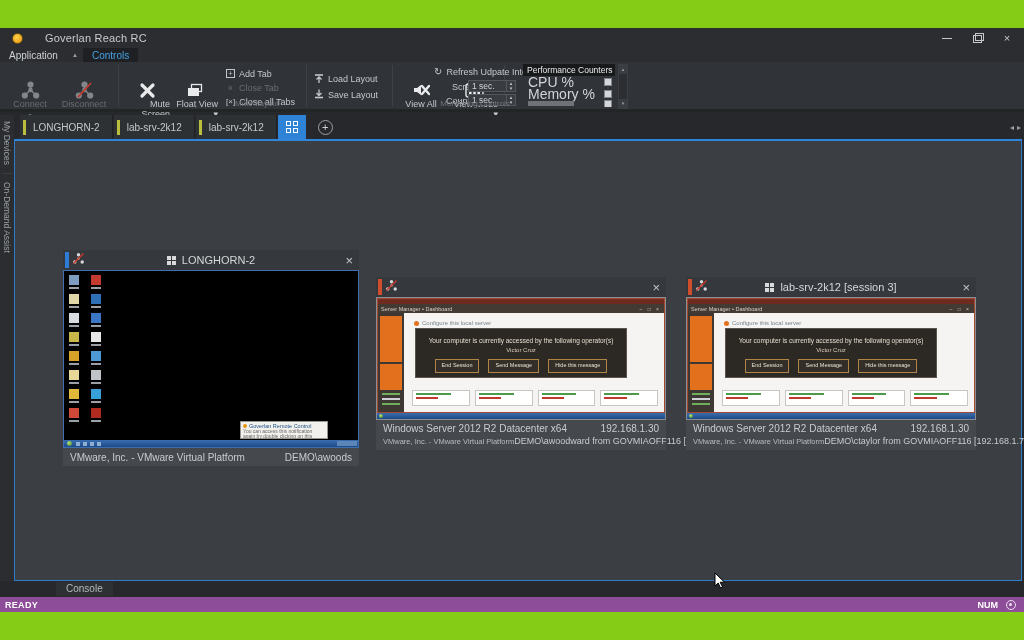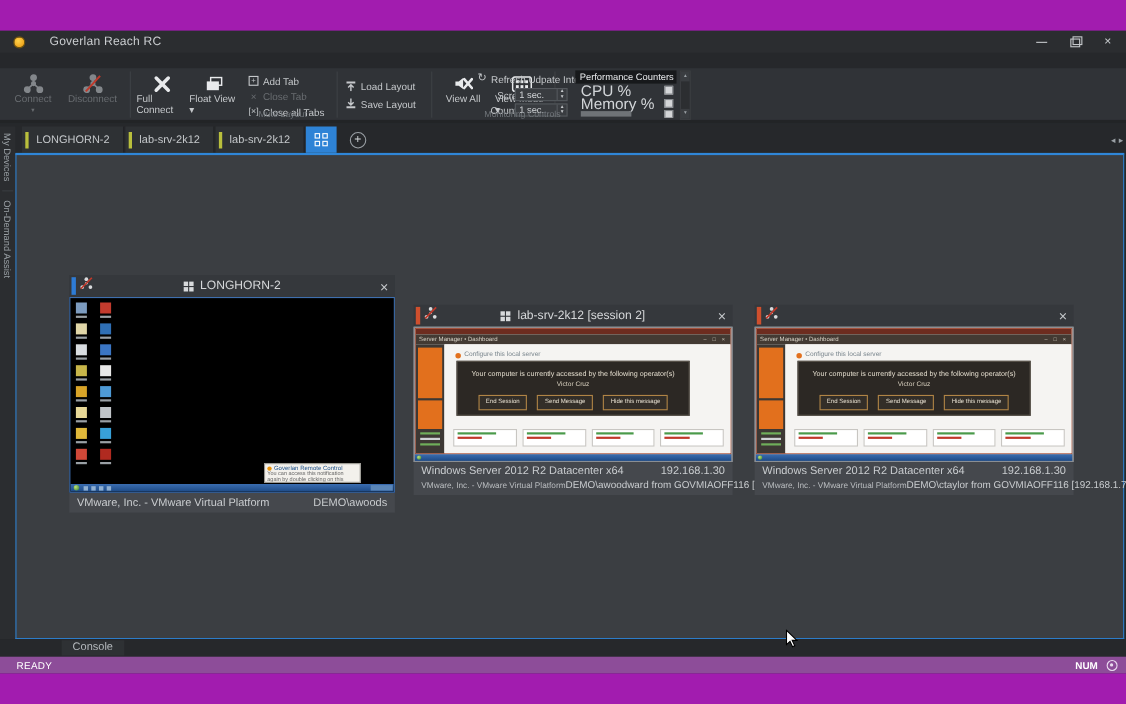--- a/index.html
+++ b/index.html
@@ -1,38 +1,38 @@
 <!DOCTYPE html>
 <html><head>
 <meta charset="utf-8">
 <style>
 *{margin:0;padding:0;box-sizing:border-box;font-family:"Liberation Sans","DejaVu Sans",sans-serif}
 body{background:#000}
-.screen{position:relative;width:1024px;height:640px;background:#a21caf;overflow:hidden}
+.screen{position:relative;width:1024px;height:640px;background:#84cc16;overflow:hidden}
 .app{position:absolute;top:28px;left:0;width:1024px;height:584px;background:#26282b}
 
 
 .titlebar{position:absolute;top:0;left:0;right:0;height:20px;background:#2b2d30;display:flex;align-items:center}
 .logo{width:11px;height:11px;border-radius:50%;background:radial-gradient(circle at 40% 35%,#ffd24a,#e8930c);margin-left:12px;border:1px solid #6e5410}
 .titletext{color:#c9cccf;font-size:11px;margin-left:22px;letter-spacing:.2px}
 .winctl{position:absolute;right:10px;top:0;height:20px;display:flex;gap:16px;align-items:center}
 .wc{width:14px;height:14px;position:relative;cursor:default;color:#c5c8cb;font-size:11px;line-height:14px;text-align:center}
 .wc.min::after{content:"";position:absolute;left:2px;right:2px;top:7px;height:1px;background:#c5c8cb}
 .wc.res::after{content:"";position:absolute;left:3px;top:4px;width:7px;height:6px;border:1px solid #c5c8cb}
 .wc.res::before{content:"";position:absolute;left:5px;top:2px;width:7px;height:6px;border:1px solid #c5c8cb}
 
 
 .rtabs{position:absolute;top:20px;left:0;right:0;height:14px;background:#2b2d30;display:flex;align-items:stretch;font-size:10px}
 .rtab{padding:0 9px;color:#cfd2d5;display:flex;align-items:center}
 .rtab.active{background:#1e2023;color:#45a0e2}
 .collapse{width:16px;display:flex;align-items:center;justify-content:center;color:#9aa0a5;font-size:7px}
 
 
 .ribbon{position:absolute;top:34px;left:0;right:0;height:50px;background:#303337;border-bottom:3px solid #222426}
-.bigbtn{position:absolute;top:2px;width:52px;height:46px;display:flex;flex-direction:column;align-items:center;color:#c5c8cb;font-size:9px;line-height:9.5px;text-align:left}
+.bigbtn{position:absolute;top:16px;width:52px;height:46px;display:flex;flex-direction:column;align-items:center;color:#c5c8cb;font-size:9px;line-height:9.5px;text-align:right}
 .bigbtn .ic{height:20px;display:flex;align-items:center;justify-content:center;margin-top:2px}
 .bigbtn.disabled{color:#686c70}
 .sep{position:absolute;top:3px;width:1px;height:42px;background:#3e4145}
 .grouplabel{position:absolute;bottom:1px;font-size:8px;color:#70757a;text-align:center}
 .smallbtn{position:absolute;height:13px;display:flex;align-items:center;gap:4px;font-size:9px;color:#c5c8cb;white-space:nowrap}
 .smallbtn.disabled{color:#686c70}
 .sq-icon{width:9px;height:9px;border:1px solid #c5c8cb;font-size:7px;line-height:7px;text-align:center;color:#c5c8cb}
 .rowlabel{position:absolute;font-size:9px;color:#c5c8cb}
 .spinbox{position:absolute;width:48px;height:12px;background:#393c40;border:1px solid #54585d;color:#d2d5d8;font-size:8.5px;line-height:10px;padding-left:3px}
 .spinbox .arr{position:absolute;right:0;top:0;bottom:0;width:9px;border-left:1px solid #54585d;display:flex;flex-direction:column;align-items:center;justify-content:center;font-size:5px;line-height:5px;color:#c5c8cb}
@@ -123,21 +123,21 @@
 .rolebox i{display:block;height:2px;margin-bottom:2px}
 .rl-g{background:#4a9a4a;width:70%}
 .rl-r{background:#c0392b;width:45%}
 .srv-task{position:absolute;left:0;right:0;bottom:0;height:6px;background:linear-gradient(#3a6db0,#1d4a86)}
 .srv-task .w7orb{width:4px;height:4px;top:1px;left:2px}
 
 
 .consolebar{position:absolute;left:0;right:0;top:553px;height:16px;background:#26282b;display:flex;align-items:center}
 .console-tab{margin-left:56px;font-size:10px;color:#b5b9bd;background:#2e3134;padding:1px 10px 2px 10px}
 .statusbar{position:absolute;left:0;right:0;top:569px;height:15px;background:#8d4d99;display:flex;align-items:center;color:#fff}
-.ready{font-size:9px;font-weight:normal;margin-left:15px;letter-spacing:.3px}
+.ready{font-size:9px;font-weight:bold;margin-left:5px;letter-spacing:.3px}
 .numgrp{position:absolute;right:8px;display:flex;align-items:center;gap:8px}
 .numtxt{font-size:9px;font-weight:bold}
 .statcirc{width:10px;height:10px;border:1.5px solid #eadcf0;border-radius:50%;position:relative}
 .statcirc::after{content:"";position:absolute;left:2.3px;top:2.3px;width:3px;height:3px;border-radius:50%;background:#eadcf0}
 
 
 .cursor{position:absolute;left:714px;top:544px}
 </style>
 </head>
 <body>
@@ -148,20 +148,25 @@
     <div class="titlebar">
       <div class="logo"></div>
       <span class="titletext">Goverlan Reach RC</span>
       <div class="winctl">
         <div class="wc min"></div>
         <div class="wc res"></div>
         <div class="wc">×</div>
       </div>
     </div>
 
+    <div class="rtabs">
+      <span class="rtab">Application</span>
+      <span class="collapse">▴</span>
+      <span class="rtab active">Controls</span>
+    </div>
 
     <div class="ribbon">
       <div class="bigbtn disabled" style="left:4px">
         <span class="ic">
           <svg width="19" height="18">
               <g stroke="#83878b" stroke-width="1.4" fill="#83878b">
                 <line x1="9.5" y1="9" x2="9.5" y2="4"></line>
                 <line x1="9.5" y1="9" x2="4" y2="14"></line>
                 <line x1="9.5" y1="9" x2="15" y2="14"></line>
                 <circle cx="9.5" cy="3.5" r="2.4"></circle>
@@ -195,21 +200,21 @@
 
       <div class="bigbtn" style="left:124px;width:46px">
         <span class="ic">
           <svg width="17" height="17">
               <g stroke="#e8eaec" stroke-width="3.2" stroke-linecap="round">
                 <line x1="3" y1="3" x2="14" y2="14"></line>
                 <line x1="14" y1="3" x2="3" y2="14"></line>
               </g>
             </svg>
         </span>
-        <span>Full Connect</span>
+        <span>Mute Screen</span>
       </div>
       <div class="bigbtn" style="left:172px;width:46px">
         <span class="ic">
           <svg width="18" height="16">
               <rect x="5.5" y="2.5" width="10" height="7" fill="none" stroke="#e8eaec" stroke-width="1.3"></rect>
               <rect x="2" y="6" width="11" height="8" fill="#e8eaec"></rect>
             </svg>
         </span>
         <span><span>Float View</span> <span>▾</span></span>
       </div>
@@ -430,29 +435,20 @@
             <svg width="13" height="13">
                 <g fill="#d8dadc">
                   <circle cx="6.5" cy="2.8" r="1.7"></circle>
                   <circle cx="2.8" cy="10" r="1.7"></circle>
                   <circle cx="10.2" cy="10" r="1.7"></circle>
                   <circle cx="6.5" cy="6.5" r="1.2"></circle>
                 </g>
                 <line x1="1.5" y1="11.5" x2="11.5" y2="1.5" stroke="#c0392b" stroke-width="1.6"></line>
               </svg>
           </span>
-          <span class="tile-center">
-            <span class="winlogo">
-                <span></span>
-                <span></span>
-                <span></span>
-                <span></span>
-              </span>
-            <span class="tile-title">lab-srv-2k12 [session 2]</span>
-          </span>
           <span class="tile-close">×</span>
         </div>
         <div class="scr srv" style="height:123px">
           <div class="srv-win">
             <div class="srv-title"></div>
             <div class="srv-menu">
               <span class="mtxt">Server Manager • Dashboard</span>
               <span class="mbtn">– □ ×</span>
             </div>
             <div class="srv-body">
@@ -521,20 +517,29 @@
             <svg width="13" height="13">
                 <g fill="#d8dadc">
                   <circle cx="6.5" cy="2.8" r="1.7"></circle>
                   <circle cx="2.8" cy="10" r="1.7"></circle>
                   <circle cx="10.2" cy="10" r="1.7"></circle>
                   <circle cx="6.5" cy="6.5" r="1.2"></circle>
                 </g>
                 <line x1="1.5" y1="11.5" x2="11.5" y2="1.5" stroke="#c0392b" stroke-width="1.6"></line>
               </svg>
           </span>
+          <span class="tile-center">
+            <span class="winlogo">
+                <span></span>
+                <span></span>
+                <span></span>
+                <span></span>
+              </span>
+            <span class="tile-title">lab-srv-2k12 [session 3]</span>
+          </span>
           <span class="tile-close">×</span>
         </div>
         <div class="scr srv" style="height:123px">
           <div class="srv-win">
             <div class="srv-title"></div>
             <div class="srv-menu">
               <span class="mtxt">Server Manager • Dashboard</span>
               <span class="mbtn">– □ ×</span>
             </div>
             <div class="srv-body">

